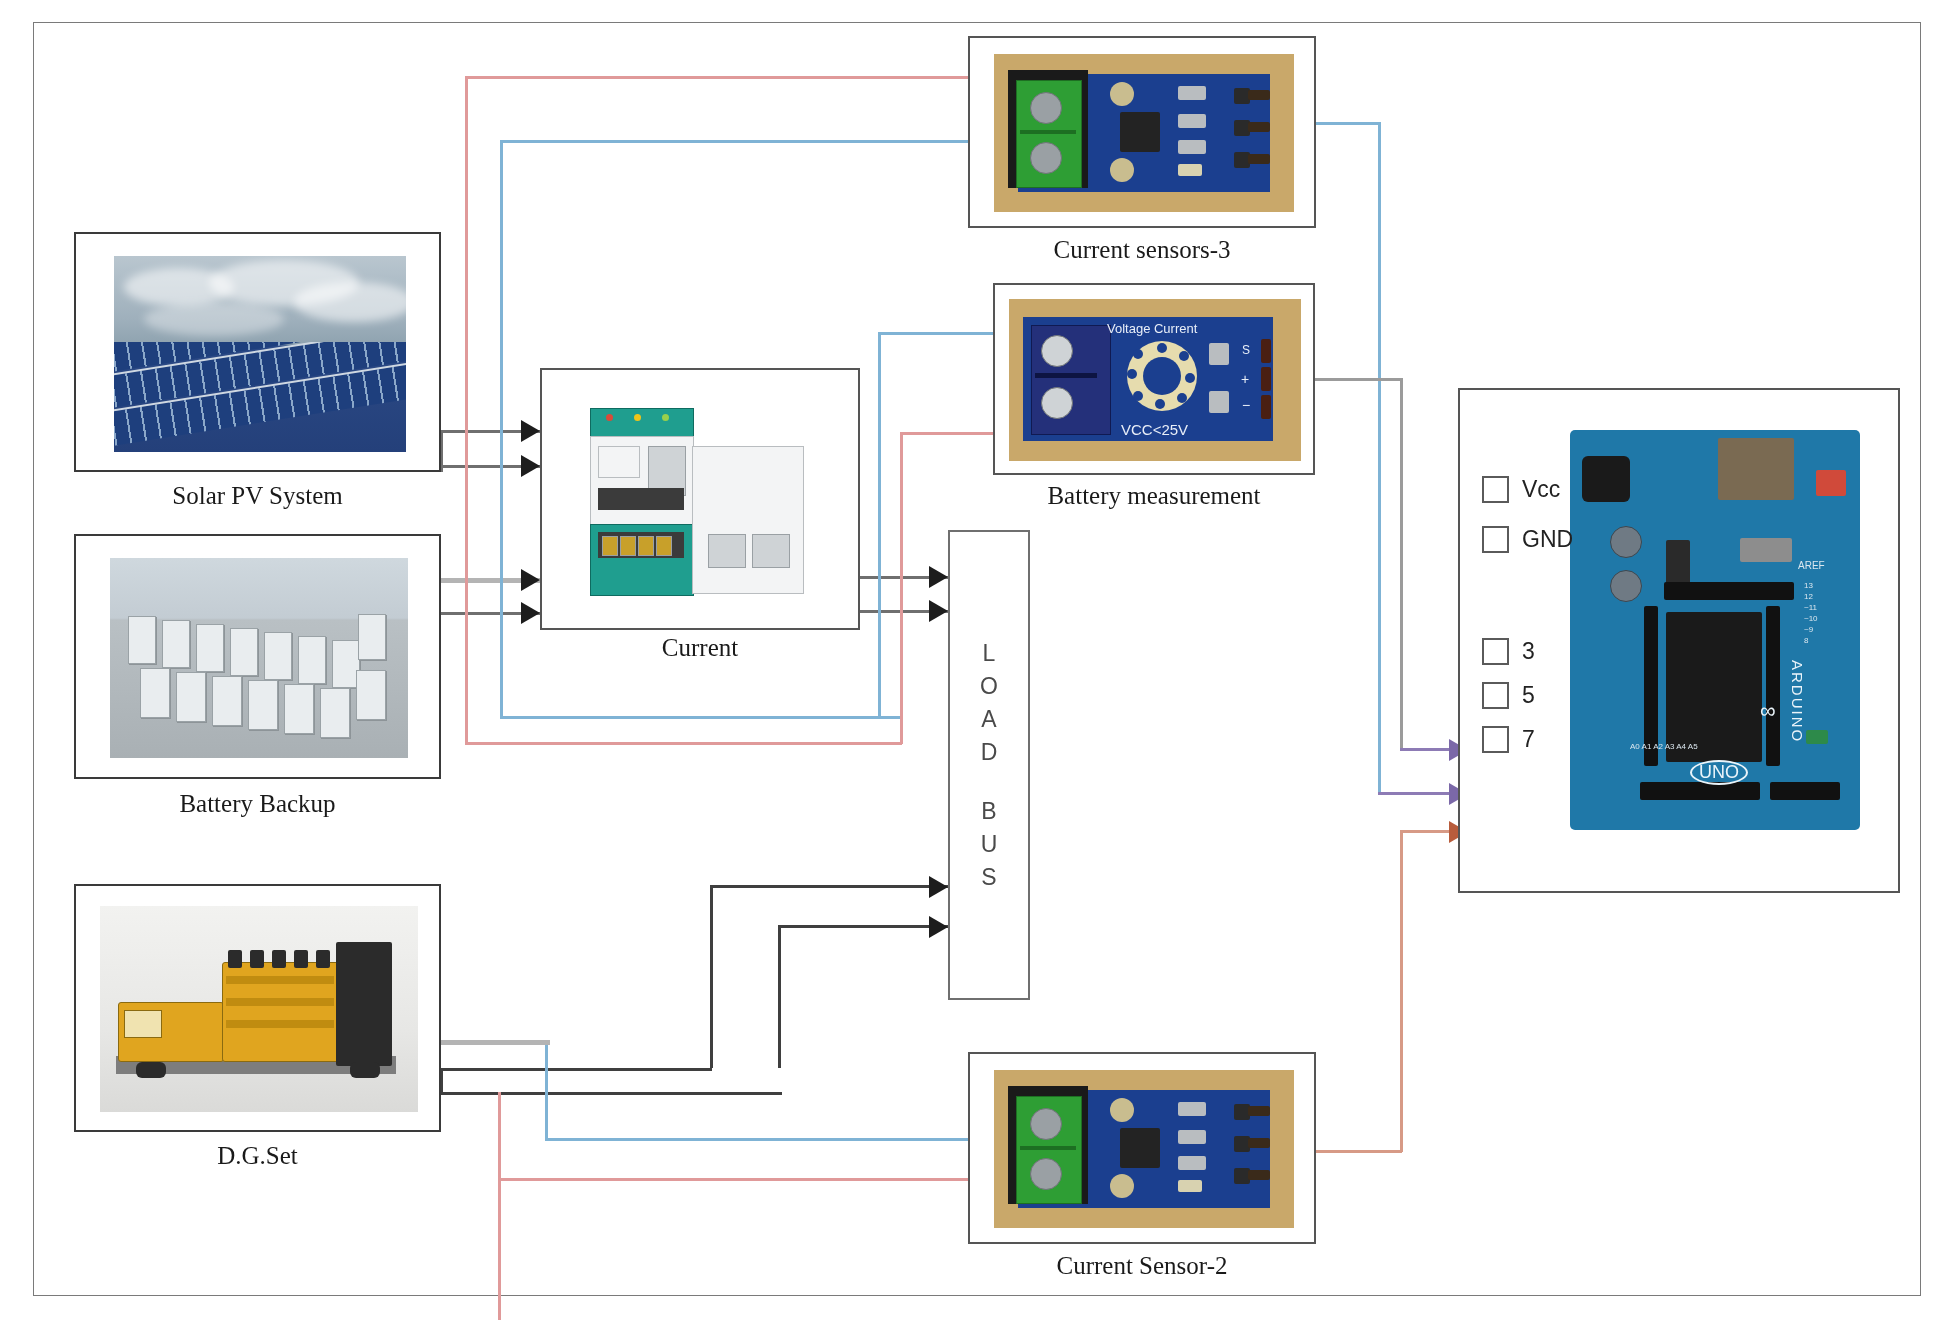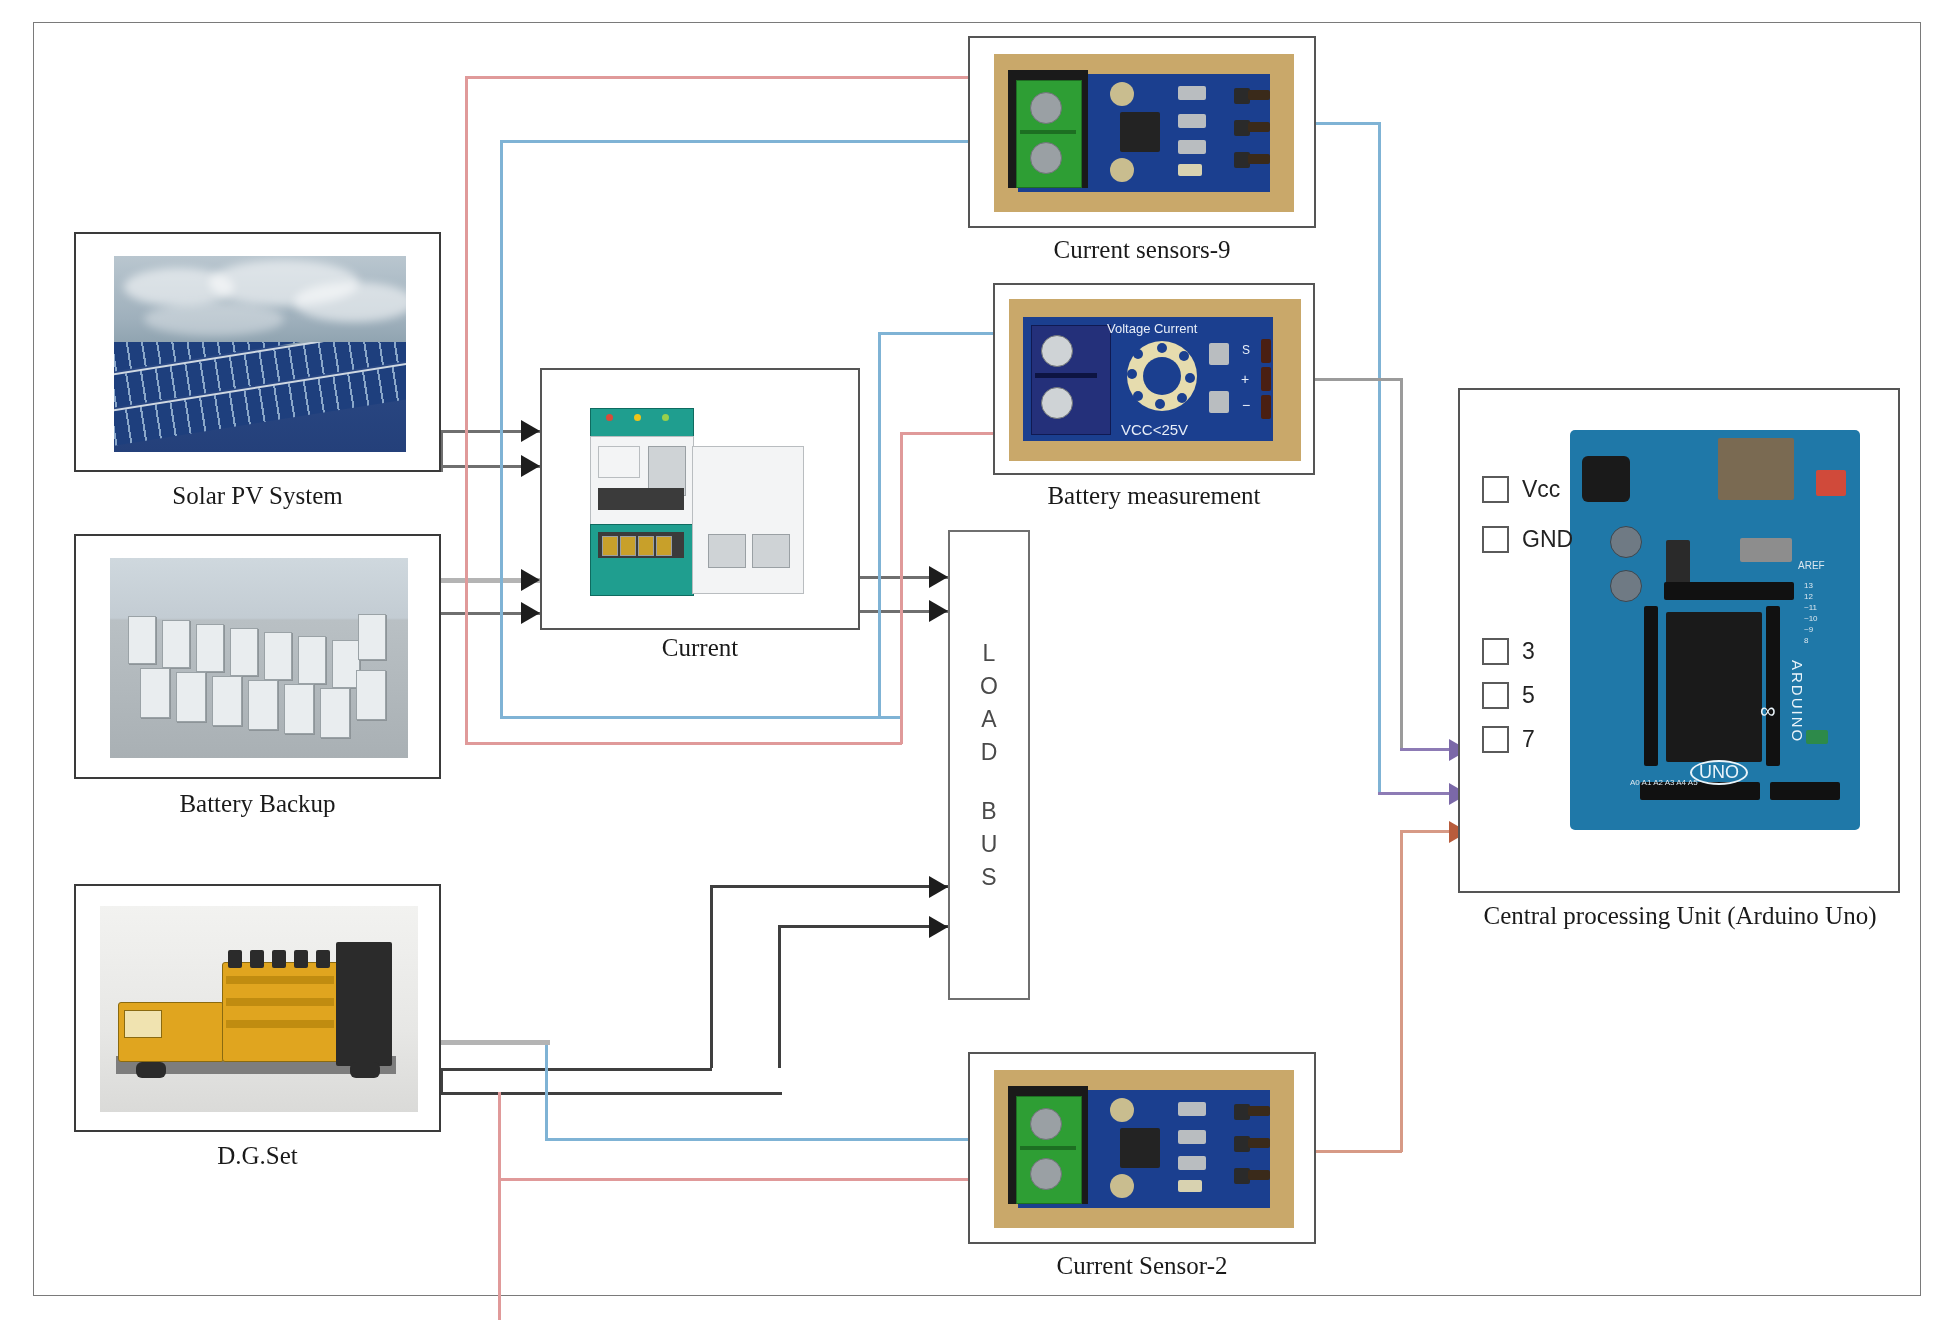--- a/index.html
+++ b/index.html
@@ -264,21 +264,21 @@
       <div class="pad" style="left:184px;top:86px;width:28px;height:14px;"></div>
       <div class="pad" style="left:184px;top:110px;width:24px;height:12px;background:#d8d2b0;"></div>
       <div class="hdr" style="left:240px;top:34px;width:16px;height:16px;"></div>
       <div class="hdr" style="left:240px;top:66px;width:16px;height:16px;"></div>
       <div class="hdr" style="left:240px;top:98px;width:16px;height:16px;"></div>
       <div class="hdr" style="left:254px;top:36px;width:22px;height:10px;background:#3a2a1a;"></div>
       <div class="hdr" style="left:254px;top:68px;width:22px;height:10px;background:#3a2a1a;"></div>
       <div class="hdr" style="left:254px;top:100px;width:22px;height:10px;background:#3a2a1a;"></div>
     </div>
   </div>
-  <div class="caption" style="left:968px;top:236px;width:348px;">Current sensors-9</div>
+  <div class="caption" style="left:968px;top:236px;width:348px;">Current sensors-3</div>
 
   <div class="node bordered-thin" style="left:993px;top:283px;width:322px;height:192px;">
     <div class="board-out" style="left:14px;top:14px;width:292px;height:162px;">
       <div class="board-pcb" style="left:14px;top:18px;width:250px;height:124px;"></div>
       <div style="position:absolute;left:22px;top:26px;width:78px;height:108px;background:#24307a;border:1px solid #101a52;"></div>
       <div class="term-screw" style="left:32px;top:36px;width:30px;height:30px;background:#cfd3d6;"></div>
       <div class="term-screw" style="left:32px;top:88px;width:30px;height:30px;background:#cfd3d6;"></div>
       <div style="position:absolute;left:26px;top:74px;width:62px;height:5px;background:#0d1442;"></div>
       <div style="position:absolute;left:118px;top:42px;width:70px;height:70px;border-radius:50%;background:#e6dcae;"></div>
       <div style="position:absolute;left:134px;top:58px;width:38px;height:38px;border-radius:50%;background:#1b3f8f;"></div>
@@ -339,21 +339,21 @@
       <div class="ard-dark" style="left:96px;top:110px;width:24px;height:60px;background:#2a2a2a;"></div>
       <div class="ard-dark" style="left:170px;top:108px;width:52px;height:24px;background:#8d8d8d;"></div>
       <div class="ard-dark" style="left:96px;top:182px;width:96px;height:150px;background:#1a1a1a;"></div>
       <div class="ard-hdr" style="left:74px;top:176px;width:14px;height:160px;"></div>
       <div class="ard-hdr" style="left:196px;top:176px;width:14px;height:160px;"></div>
       <div class="ard-hdr" style="left:94px;top:152px;width:130px;height:18px;"></div>
       <div class="ard-hdr" style="left:70px;top:352px;width:120px;height:18px;"></div>
       <div class="ard-hdr" style="left:200px;top:352px;width:70px;height:18px;"></div>
       <div class="ard-txt" style="left:228px;top:130px;">AREF</div>
       <div class="ard-txt" style="left:234px;top:150px;font-size:8px;line-height:11px;">13<br>12<br>~11<br>~10<br>~9<br>8</div>
-      <div class="ard-txt" style="left:60px;top:348px;font-size:8px;">A0 A1 A2 A3 A4 A5</div>
+      <div class="ard-txt" style="left:60px;top:312px;font-size:8px;">A0 A1 A2 A3 A4 A5</div>
       <div class="ard-logo" style="left:236px;top:230px;font-size:15px;transform:rotate(90deg);transform-origin:left top;letter-spacing:2px;">ARDUINO</div>
       <div class="ard-logo" style="left:190px;top:268px;font-size:22px;">∞</div>
       <div class="ard-logo" style="left:120px;top:330px;font-size:18px;border:2px solid #eaf4fa;border-radius:50%;padding:0 7px;">UNO</div>
       <div class="ard-dark" style="left:236px;top:300px;width:22px;height:14px;background:#2d8a4a;"></div>
     </div>
 
     <div class="pinrow" style="left:22px;top:86px;">
       <div class="pinbox"></div>
       <div class="pinlabel">Vcc</div>
     </div>
@@ -367,15 +367,14 @@
     </div>
     <div class="pinrow" style="left:22px;top:292px;">
       <div class="pinbox"></div>
       <div class="pinlabel">5</div>
     </div>
     <div class="pinrow" style="left:22px;top:336px;">
       <div class="pinbox"></div>
       <div class="pinlabel">7</div>
     </div>
   </div>
-  <div class="caption" style="left:1430px;top:902px;width:500px;">Central processing Unit (Arduino Uno)</div>
 
 </div>
 
 </body></html>

